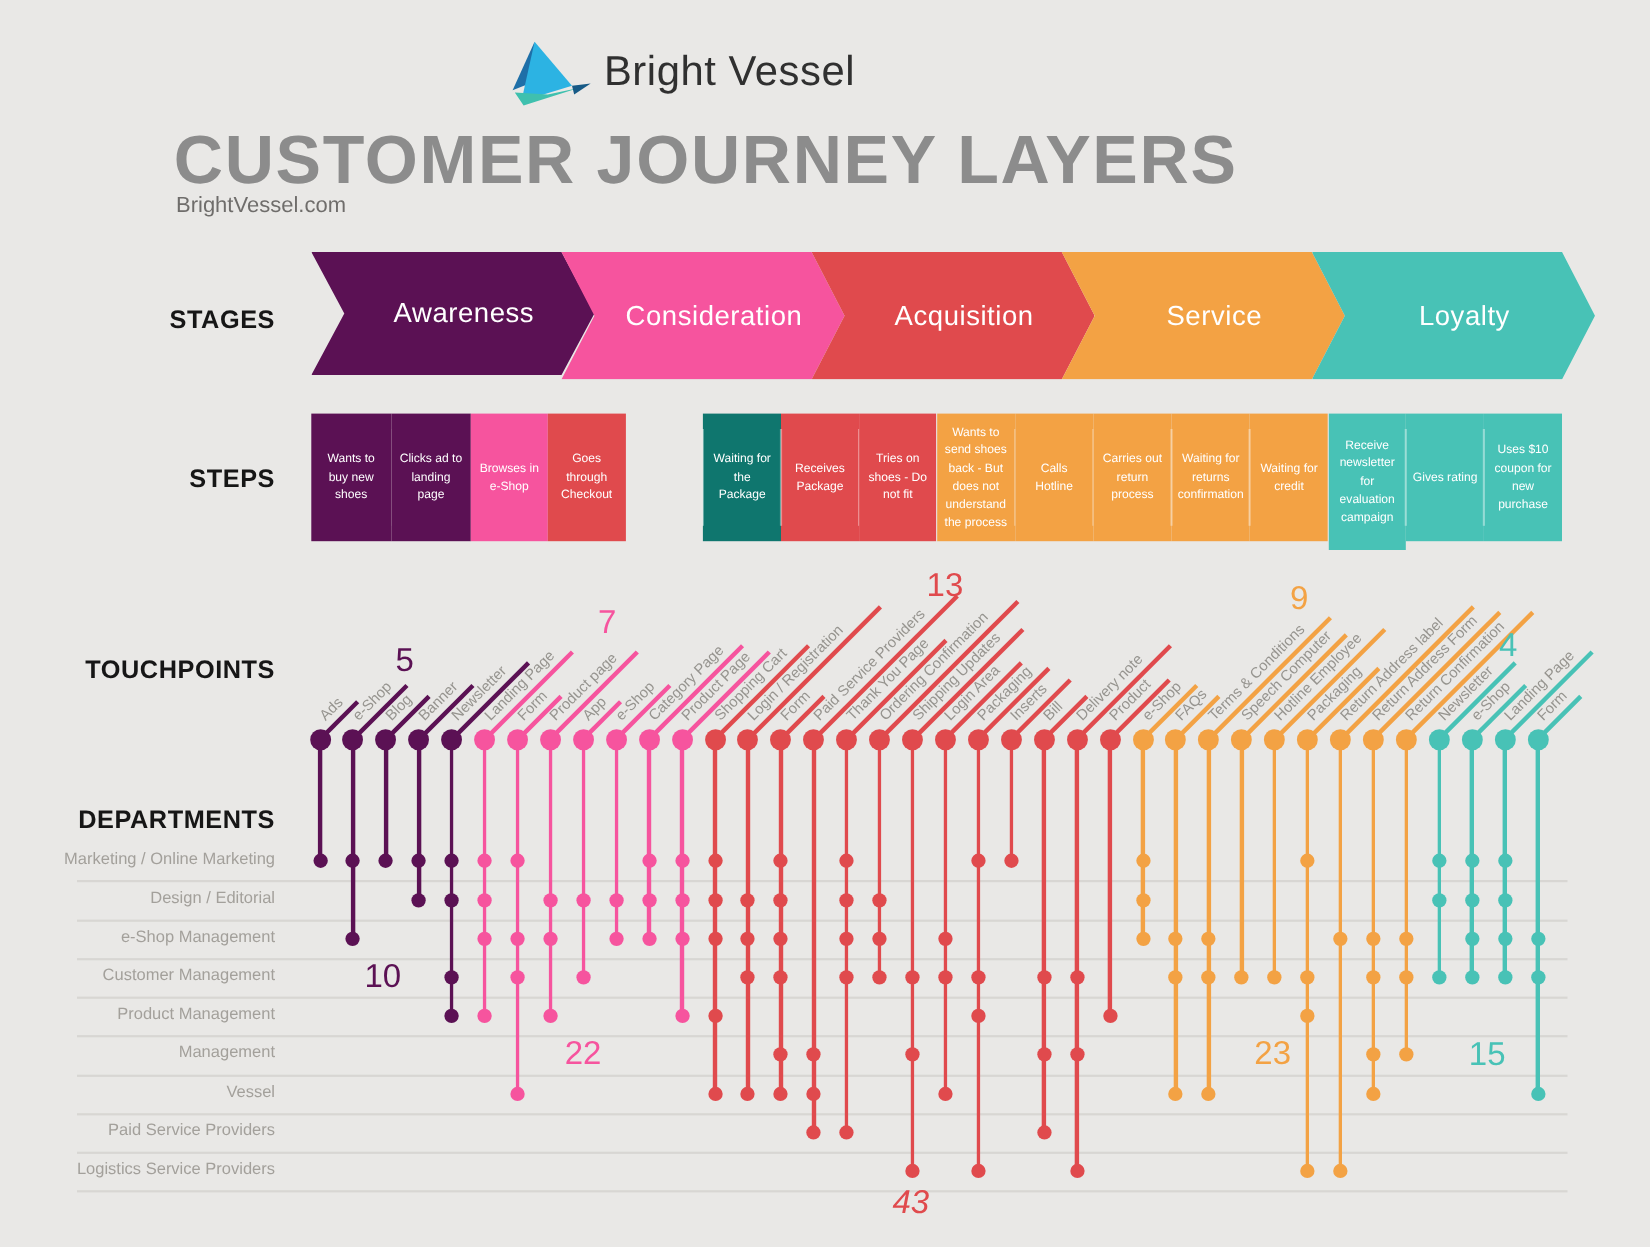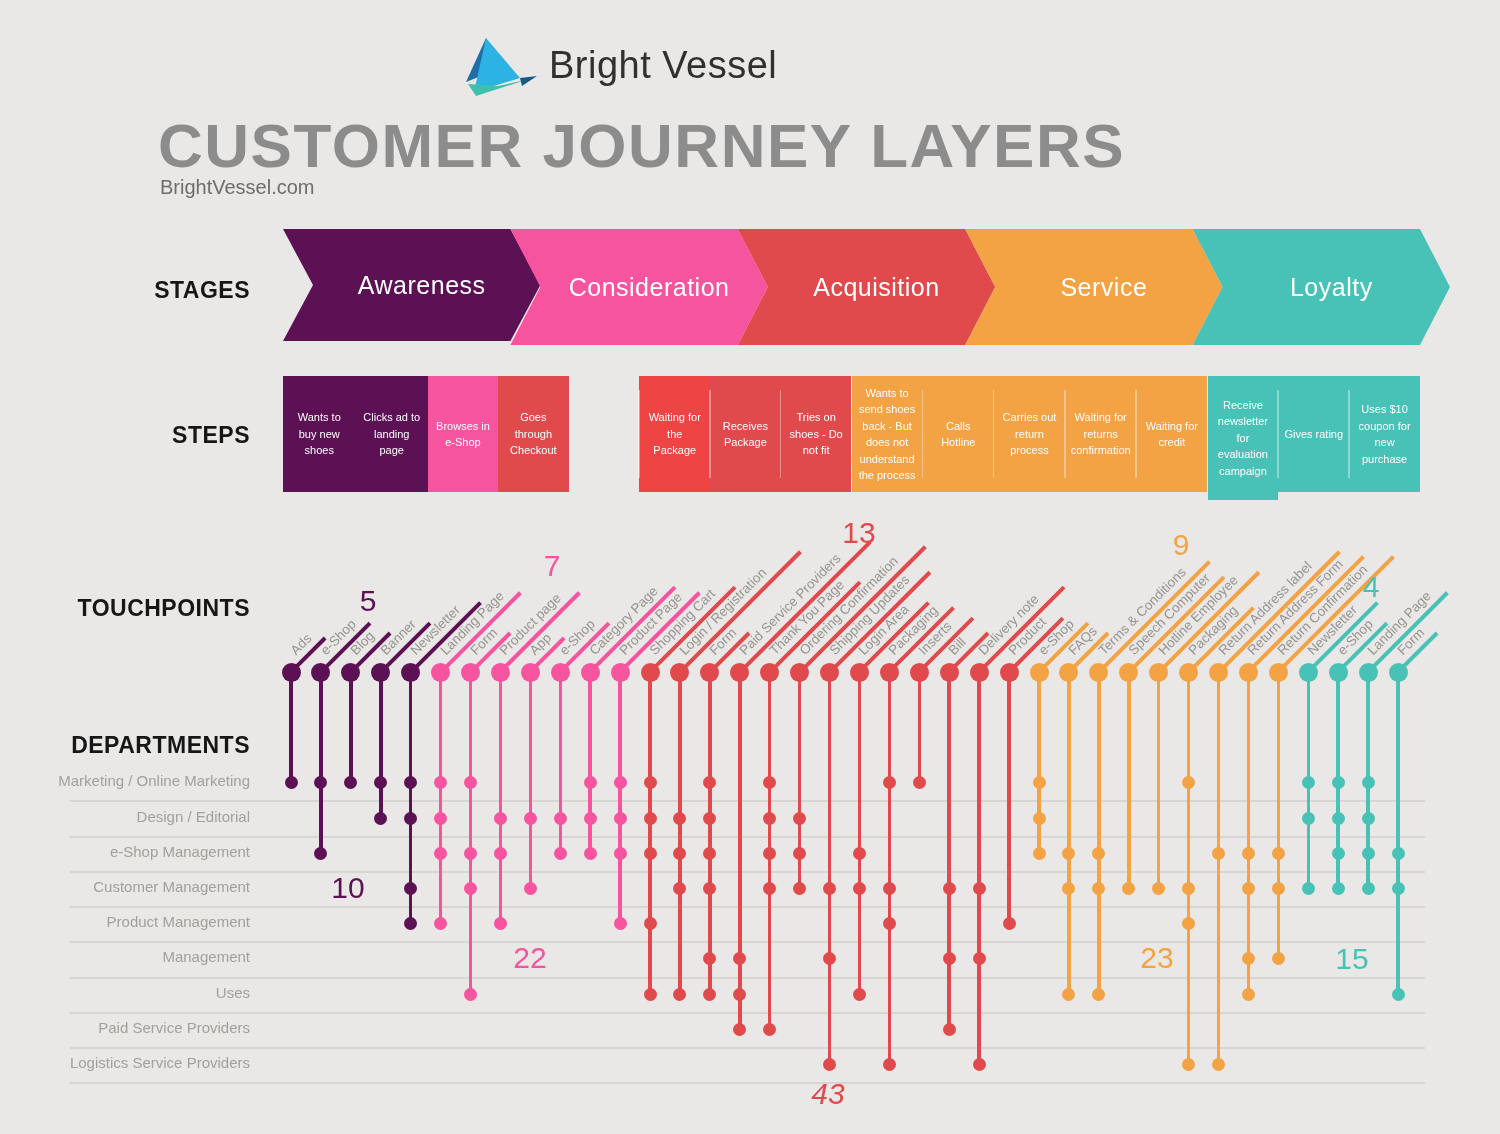--- a/index.html
+++ b/index.html
@@ -65,21 +65,21 @@
     </div>
     <div class="step" style="left: 283px; top: 376px; width: 72.5px; height: 116px; background: rgb(91, 17, 84);">
       <div class="step-text">Wants to buy new shoes</div>
     </div>
     <div class="step" style="left: 428px; top: 376px; width: 70px; height: 116px; background: rgb(246, 84, 158);">
       <div class="step-text">Browses in e-Shop</div>
     </div>
     <div class="step" style="left: 498px; top: 376px; width: 70.7px; height: 116px; background: rgb(224, 74, 77);">
       <div class="step-text">Goes through Checkout</div>
     </div>
-    <div class="step divided" style="left: 639.4px; top: 376px; width: 70.7px; height: 116px; background: #ef4444;">
+    <div class="step divided" style="left: 639.4px; top: 376px; width: 70.7px; height: 116px; background: #0f766e;">
       <div class="step-text">Waiting for the Package</div>
     </div>
     <div class="step divided" style="left: 710.1px; top: 376px; width: 70.7px; height: 116px; background: rgb(224, 74, 77);">
       <div class="step-text">Receives Package</div>
     </div>
     <div class="step divided" style="left: 780.8px; top: 376px; width: 70.7px; height: 116px; background: rgb(224, 74, 77);">
       <div class="step-text">Tries on shoes - Do not fit</div>
     </div>
     <div class="step" style="left: 851.5px; top: 376px; width: 71.2px; height: 116px; background: rgb(243, 162, 68);">
       <div class="step-text">Wants to send shoes back - But does not understand the process</div>
@@ -113,21 +113,21 @@
     <div class="sep" style="top: 977px;"></div>
     <div class="sep" style="top: 1012px;"></div>
     <div class="sep" style="top: 1047px;"></div>
     <div class="sep" style="top: 1082px;"></div>
     <div class="deptlabel" style="top: 772px;">Marketing / Online Marketing</div>
     <div class="deptlabel" style="top: 808px;">Design / Editorial</div>
     <div class="deptlabel" style="top: 843px;">e-Shop Management</div>
     <div class="deptlabel" style="top: 878px;">Customer Management</div>
     <div class="deptlabel" style="top: 913px;">Product Management</div>
     <div class="deptlabel" style="top: 948px;">Management</div>
-    <div class="deptlabel" style="top: 984px;">Uses</div>
+    <div class="deptlabel" style="top: 984px;">Vessel</div>
     <div class="deptlabel" style="top: 1019px;">Paid Service Providers</div>
     <div class="deptlabel" style="top: 1054px;">Logistics Service Providers</div>
     <div class="tline" style="left: 289.25px; top: 672px; height: 110px; background: rgb(91, 17, 84);"></div>
     <div class="tick" style="left: 291px; top: 670.25px; width: 47.6px; background: rgb(91, 17, 84);"></div>
     <div class="bigdot" style="left: 281.5px; top: 662.5px; background: rgb(91, 17, 84);"></div>
     <div class="dot" style="left: 284.5px; top: 775.5px; background: rgb(91, 17, 84);"></div>
     <div class="tplabel" style="left: 291px; top: 672px;">Ads</div>
     <div class="tline" style="left: 319.17px; top: 672px; height: 181px; background: rgb(91, 17, 84);"></div>
     <div class="tick" style="left: 320.92px; top: 670.25px; width: 69.2px; background: rgb(91, 17, 84);"></div>
     <div class="bigdot" style="left: 311.42px; top: 662.5px; background: rgb(91, 17, 84);"></div>

